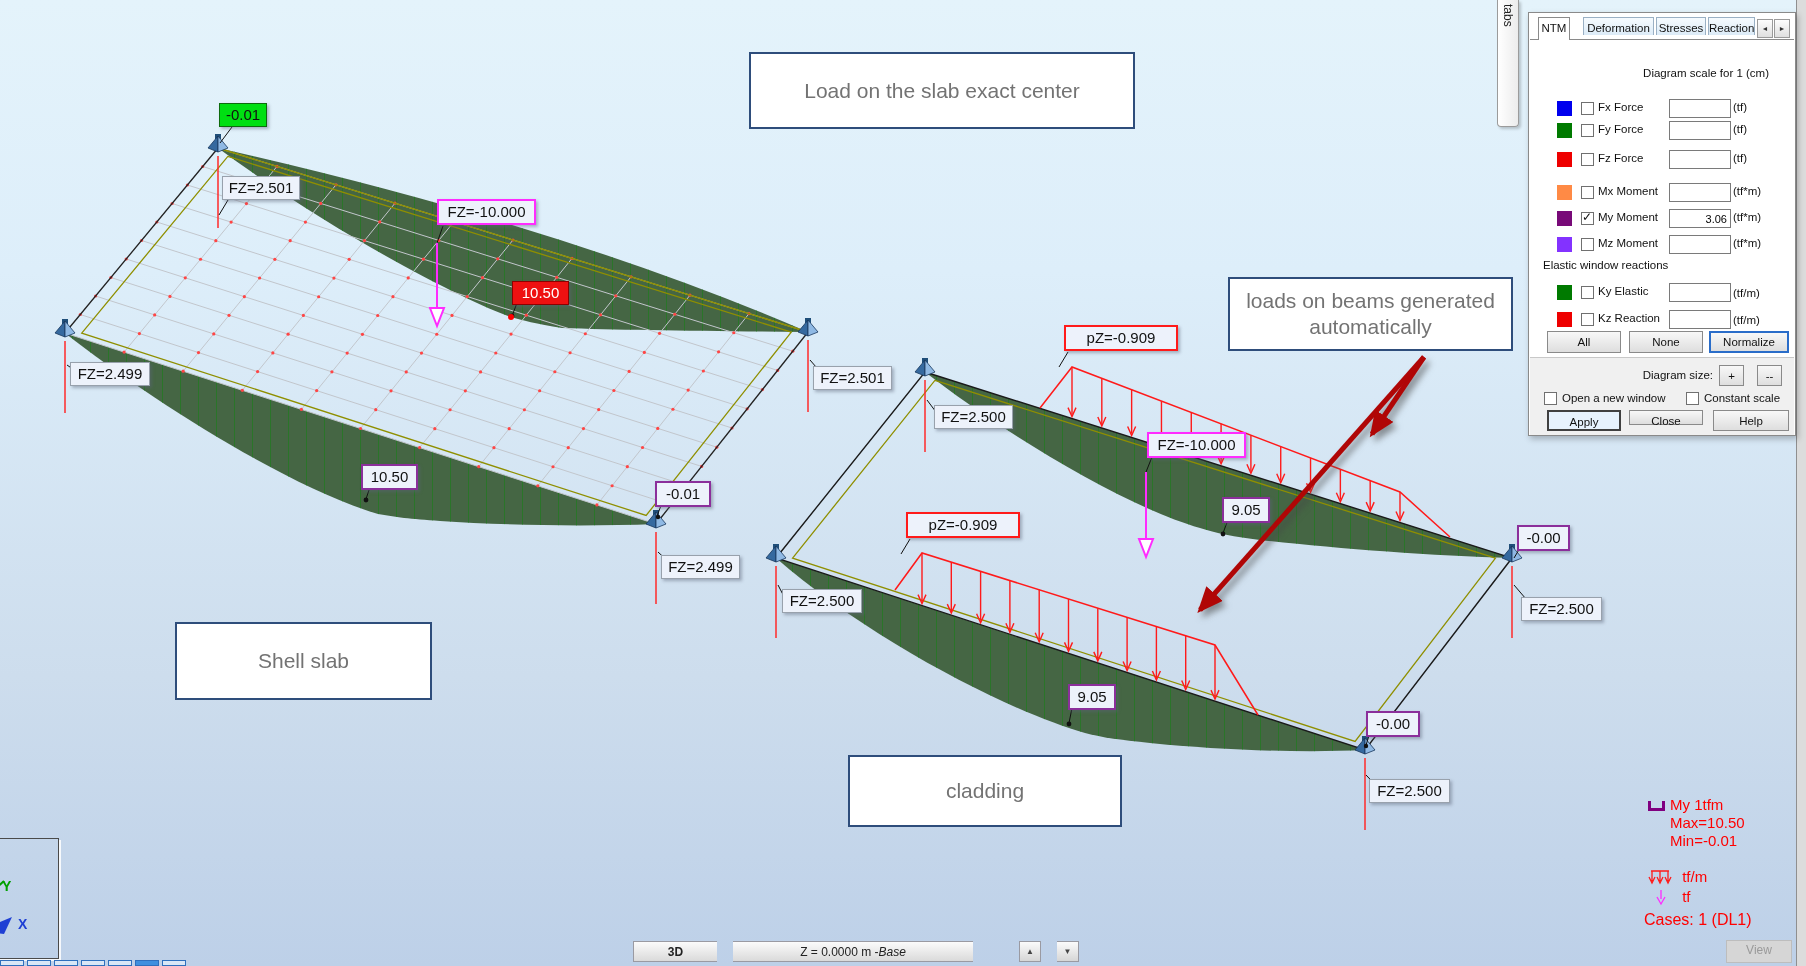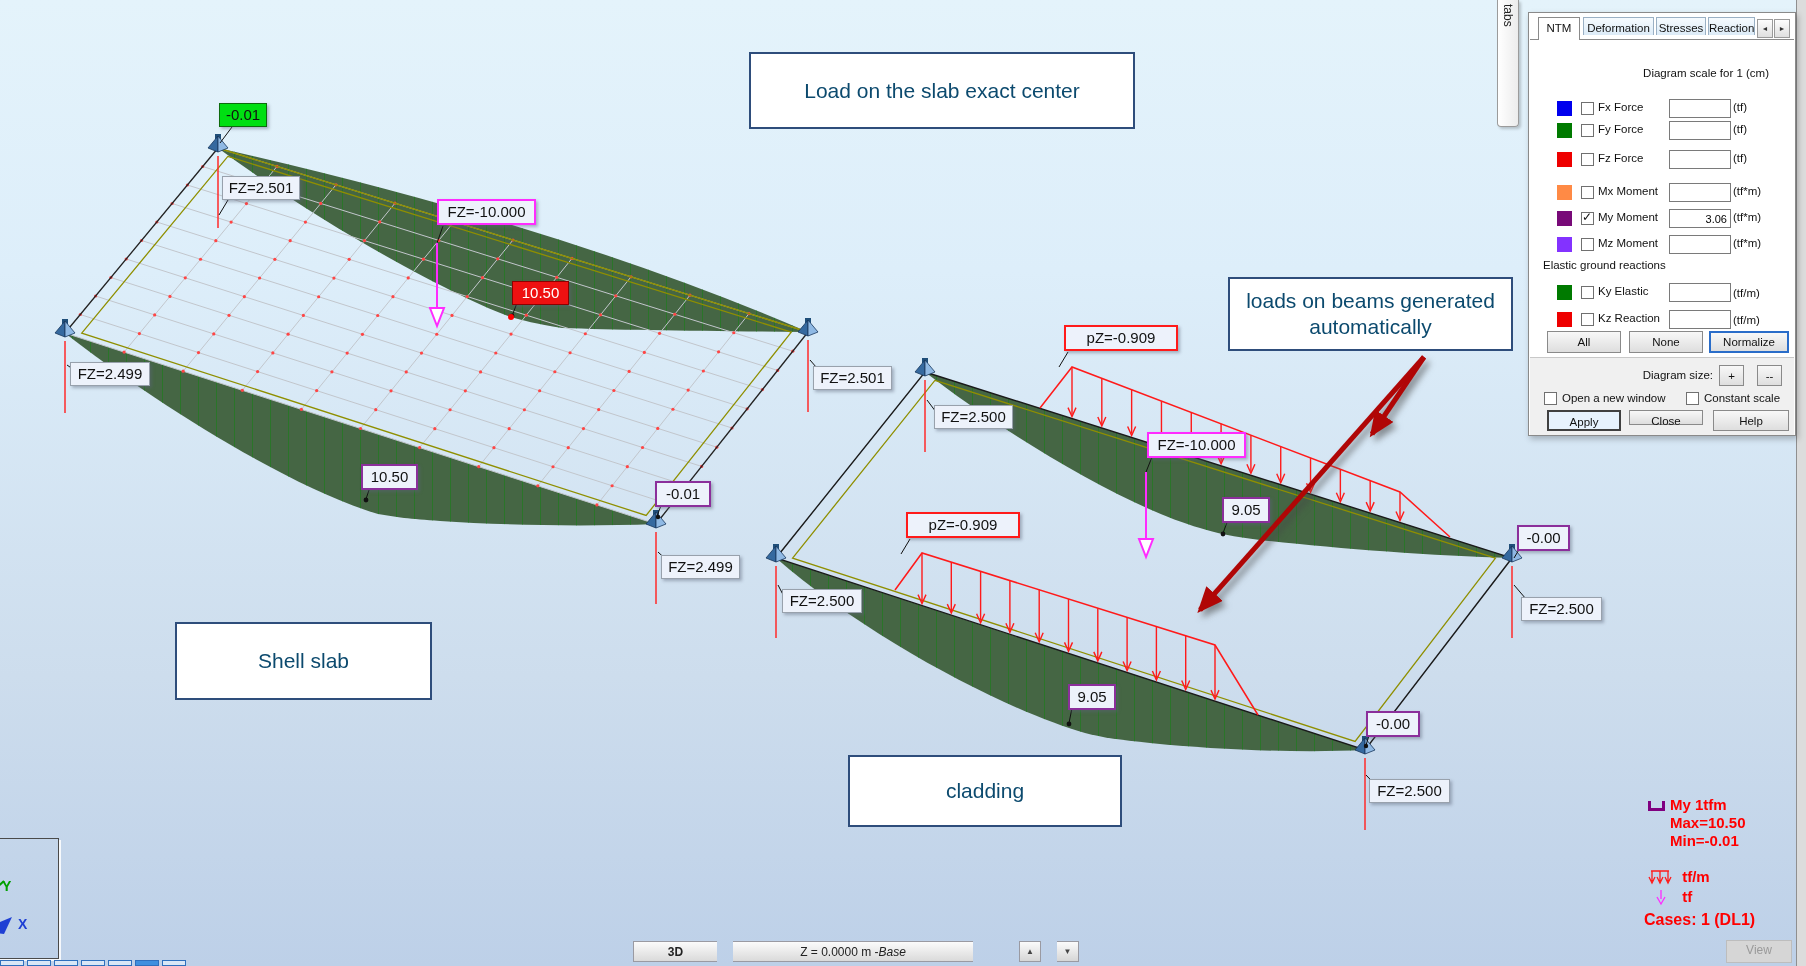--- a/index.html
+++ b/index.html
@@ -9,21 +9,21 @@
   
   .tag{position:absolute;box-sizing:border-box;background:#edf2fb;border:1px solid #98a1ac;color:#111;
        font-size:15px;line-height:20px;padding:1px 5px;text-align:center;white-space:nowrap;
        box-shadow:2px 2px 3px rgba(90,100,120,.45);}
   .tag.magenta{border:2px solid #ff2bff;}
   .tag.redborder{border:2px solid #ff1a1a;}
   .tag.purple{border:2px solid #8b2f9b;}
   .tag.green{background:#00df12;border:1px solid #0d6b0d;}
   .tag.redfill{background:#ee1111;border:1px solid #8d0000;color:#fff;}
   
-  .note{position:absolute;box-sizing:border-box;background:#fff;border:2px solid #2e4d7b;color:#0c4a6e;
+  .note{position:absolute;box-sizing:border-box;background:#fff;border:2px solid #2e4d7b;color:#737373;
         font-size:21px;display:flex;align-items:center;justify-content:center;text-align:center;line-height:26px;padding:4px 10px;}
   
   .sidetab{position:absolute;left:1497px;top:0;width:20px;height:126px;background:linear-gradient(90deg,#ffffff,#ececec);
            border:1px solid #9b9b9b;border-top:none;border-radius:0 0 4px 4px;box-shadow:2px 2px 3px rgba(0,0,0,.2);}
   .sidetab span{writing-mode:vertical-rl;font-size:12px;color:#222;position:absolute;top:4px;left:3px;}
   
   .rightstrip{position:absolute;left:1796px;top:0;width:10px;height:966px;background:#dcdcdc;border-left:1px solid #8f8f8f;}
   
   .dlg{position:absolute;left:1528px;top:12px;width:266px;height:422px;background:#fff;border:1px solid #8a8a8a;
        font-size:11.5px;color:#111;box-shadow:2px 3px 6px rgba(0,0,0,.25);}
@@ -47,21 +47,21 @@
   .dbtn.primary{background:#e7f2fd;border:2px solid #404040;}
   .dfooter{position:absolute;left:1px;top:344px;width:264px;height:77px;background:#f0f0f0;border-top:1px solid #c8c8c8;}
   
   .statusbar{position:absolute;left:633px;top:941px;height:21px;display:flex;font-size:12px;color:#222;gap:16px;}
   .scell{box-sizing:border-box;border:1px solid #9a9aa2;border-right:none;background:linear-gradient(180deg,#fbfbfb,#dadada);
          display:flex;align-items:center;justify-content:center;padding:0 8px;}
   .sbtn{box-sizing:border-box;width:22px;border:1px solid #9a9aa2;background:linear-gradient(180deg,#fbfbfb,#d6d6d6);
         display:flex;align-items:center;justify-content:center;font-size:8px;color:#444;}
   
   .legend{position:absolute;left:1648px;top:796px;width:150px;color:#ff0000;font-size:15px;line-height:18px;}
-  .legend .row{position:relative;margin:0;font-weight:bold;}
+  .legend .row{position:relative;margin:0;}
   .mico{display:inline-block;width:11px;height:7px;border-left:3px solid #800080;border-right:3px solid #800080;
         border-bottom:3px solid #800080;vertical-align:middle;margin-right:5px;}
   .viewbtn{position:absolute;left:1726px;top:940px;width:64px;height:21px;background:#d6d6d6;border:1px solid #bdbdbd;
            color:#9a9a9a;font-size:12px;text-align:center;line-height:19px;}
   
   .axisbox{position:absolute;left:-63px;top:838px;width:120px;height:119px;border:1px solid #4a4a4a;
            box-shadow:2px 2px 0 rgba(255,255,255,.85);}
   
   .icostrip{position:absolute;left:0;top:960px;height:6px;display:flex;gap:3px;}
   .icostrip div{width:24px;height:6px;border:1px solid #2f6fbd;background:#d9e7f6;box-sizing:border-box;}
@@ -442,21 +442,21 @@
   <div class="row" style="margin-top:4px;font-size:16px;margin-left:-4px">Cases: 1 (DL1)</div>
 </div>
 <div class="viewbtn">View</div>
 
 <div class="sidetab">
     <span>tabs</span>
   </div>
 <div class="rightstrip"></div>
 
 <div class="dlg">
-  <div class="dtab active" style="left:9px;width:42px">NTM</div>
+  <div class="dtab active" style="left:9px;width:32px">NTM</div>
   <div class="dtab" style="left:54px;width:71px">Deformation</div>
   <div class="dtab" style="left:127px;width:50px">Stresses</div>
   <div class="dtab" style="left:179px;width:47px;overflow:hidden">Reactions</div>
   <div class="dtabarrow" style="left:228px">◄</div>
   <div class="dtabarrow" style="left:245px">►</div>
   <div style="position:absolute;left:1px;top:26px;width:264px;height:318px;border-top:1px solid #8a8a8a;background:#fff"></div>
 
   <div class="dhdr" style="left:0;top:54px;width:240px;text-align:right">Diagram scale for 1  (cm)</div>
 
   <div>
@@ -494,21 +494,21 @@
     <input class="din" style="top: 196px;" value="3.06">
     <span class="dunit" style="top:198px">(tf*m)</span>
   </div>
   <div>
     <span class="swatch" style="top: 224px; background: rgb(131, 50, 255);"></span>
     <span class="cb" style="top:225px"></span>
     <span class="dlabel" style="top:224px">Mz Moment</span>
     <input class="din" style="top: 222px;" value="">
     <span class="dunit" style="top:224px">(tf*m)</span>
   </div>
-  <div class="dhdr" style="left:14px;top:246px">Elastic ground reactions</div>
+  <div class="dhdr" style="left:14px;top:246px">Elastic window reactions</div>
   <div>
     <span class="swatch" style="top: 272px; background: rgb(0, 122, 0);"></span>
     <span class="cb" style="top:273px"></span>
     <span class="dlabel" style="top:272px">Ky Elastic</span>
     <input class="din" style="top: 270px;" value="">
     <span class="dunit" style="top:274px">(tf/m)</span>
   </div>
   <div>
     <span class="swatch" style="top: 299px; background: rgb(238, 0, 0);"></span>
     <span class="cb" style="top:300px"></span>

